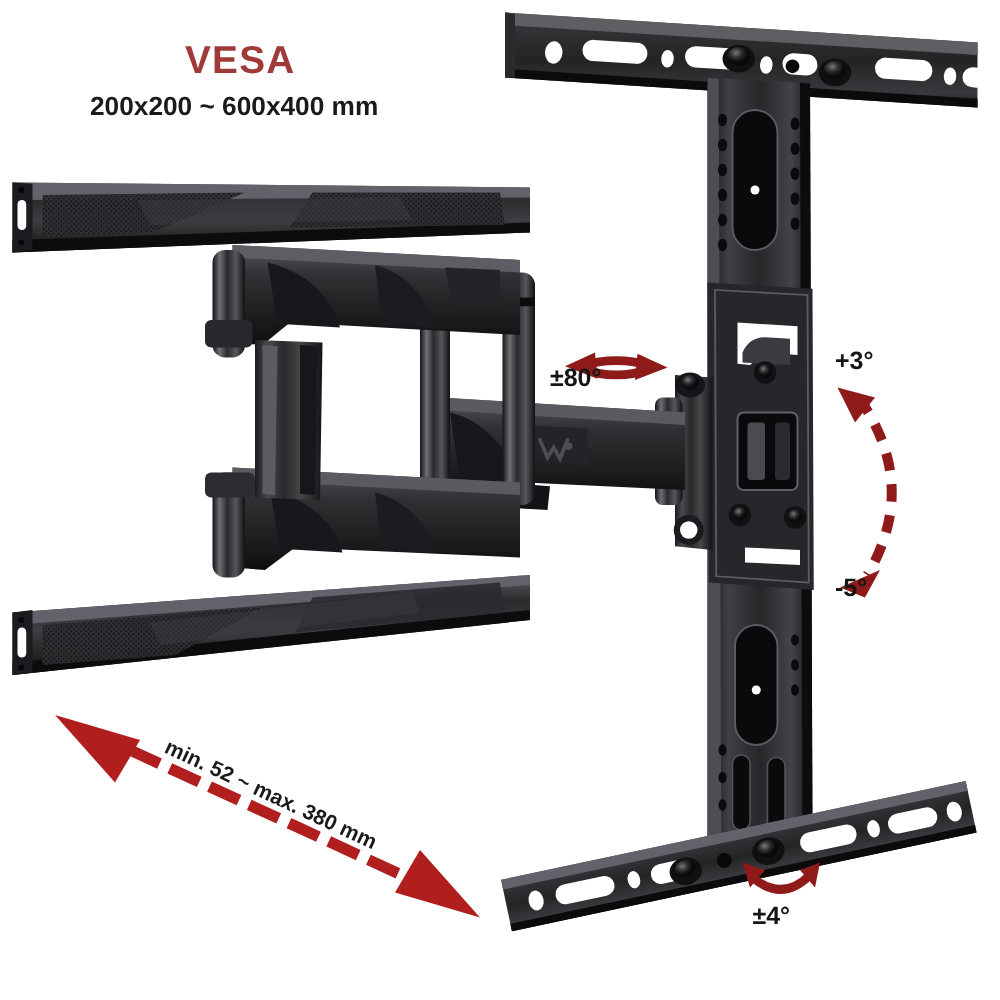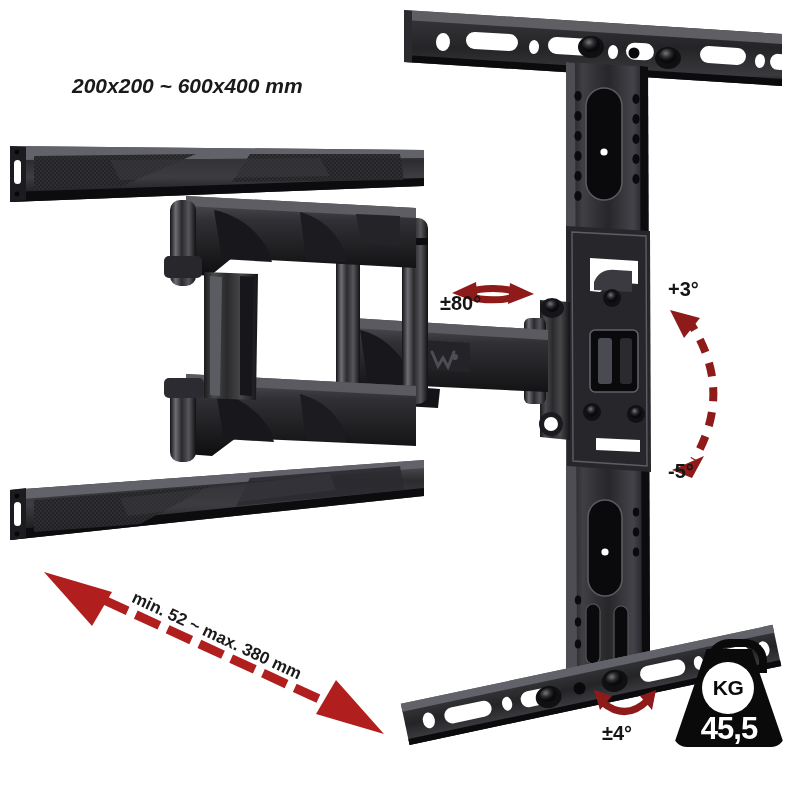--- a/index.html
+++ b/index.html
@@ -26,21 +26,20 @@
     color: #9E3A38;
     letter-spacing: 1px;
     white-space: nowrap;
   }
   .vesa-sub {
     left: 72px; top: 74px;
     font-size: 21px;
     font-weight: bold;
     color: #1a1a1a;
     white-space: nowrap;
-    font-style: italic;
   }
   .ang-label {
     font-size: 20px;
     font-weight: bold;
     color: #151515;
     white-space: nowrap;
   }
   .ang-80  { left: 440px; top: 256px; margin-top: 36px; }
   .ang-p3  { left: 668px; top: 278px; }
   .ang-m5  { left: 668px; top: 460px; }
@@ -365,29 +364,24 @@
       <path d="M656,690 L652,710 L640,696 Z" fill="#8E1A1A"></path>
     </g>
 
     <g>
       <line x1="104" y1="600" x2="356" y2="716" stroke="#B01E1E" stroke-width="9" stroke-dasharray="26 9"></line>
       <path d="M44,572 L112,592 L92,626 Z" fill="#B01E1E"></path>
       <path d="M384,734 L316,714 L336,680 Z" fill="#B01E1E"></path>
     </g>
   </svg>
 
+  <div class="abs vesa-title">VESA</div>
   <div class="abs vesa-sub">200x200 ~ 600x400 mm</div>
 
   <div class="abs ang-label ang-80">±80°</div>
   <div class="abs ang-label ang-p3">+3°</div>
   <div class="abs ang-label ang-m5">-5°</div>
   <div class="abs ang-label ang-p4">±4°</div>
 
   <div class="abs dist-label">min. 52 ~ max. 380 mm</div>
 
-  <div class="abs kg-badge">
-    <div class="handle"></div>
-    <div class="body"></div>
-    <div class="circ">KG</div>
-    <div class="val">45,5</div>
-  </div>
 
 </div>
 
 </body></html>

